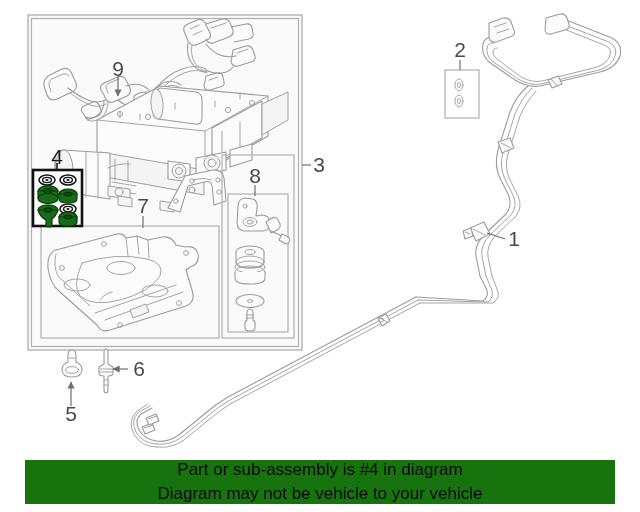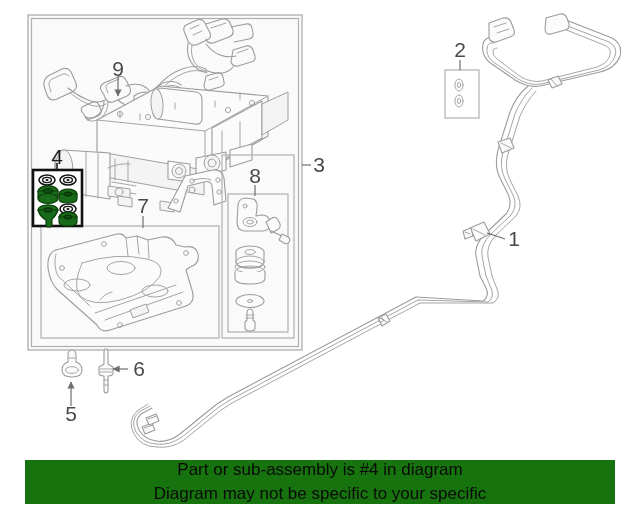--- a/index.html
+++ b/index.html
@@ -359,16 +359,16 @@
       <text class="callout" x="255" y="183">8</text>
       <text class="callout" x="460" y="57">2</text>
       <text class="callout" x="514" y="246">1</text>
       <text class="callout" x="71" y="421">5</text>
       <text class="callout" x="139" y="376">6</text>
     </g>
   </svg>
 
   <div id="banner">
     <div class="bline">Part or sub-assembly is #4 in diagram</div>
-    <div class="bline">Diagram may not be specific to your specific</div>
+    <div class="bline">Diagram may not be vehicle to your vehicle</div>
   </div>
 
 </div>
 
 </body></html>

